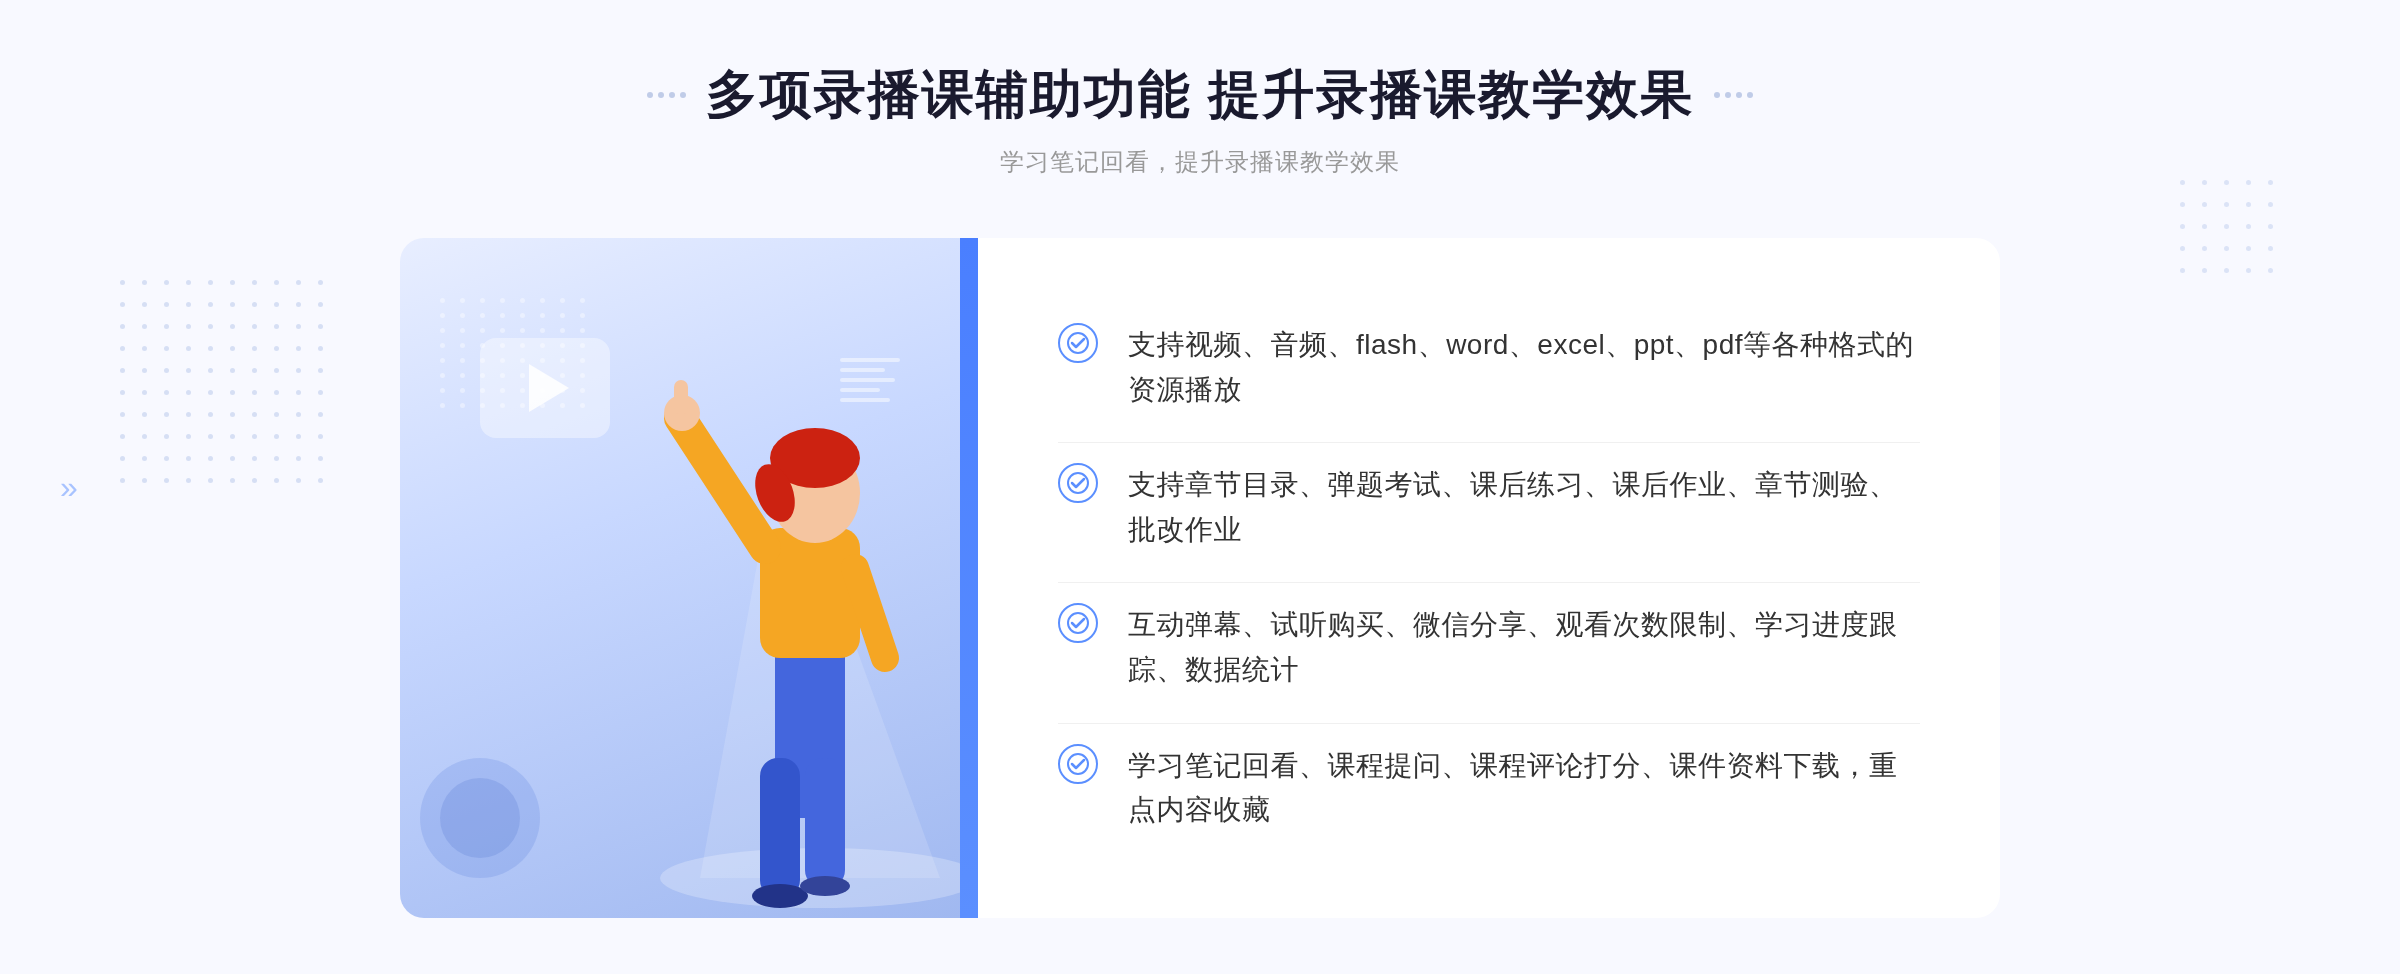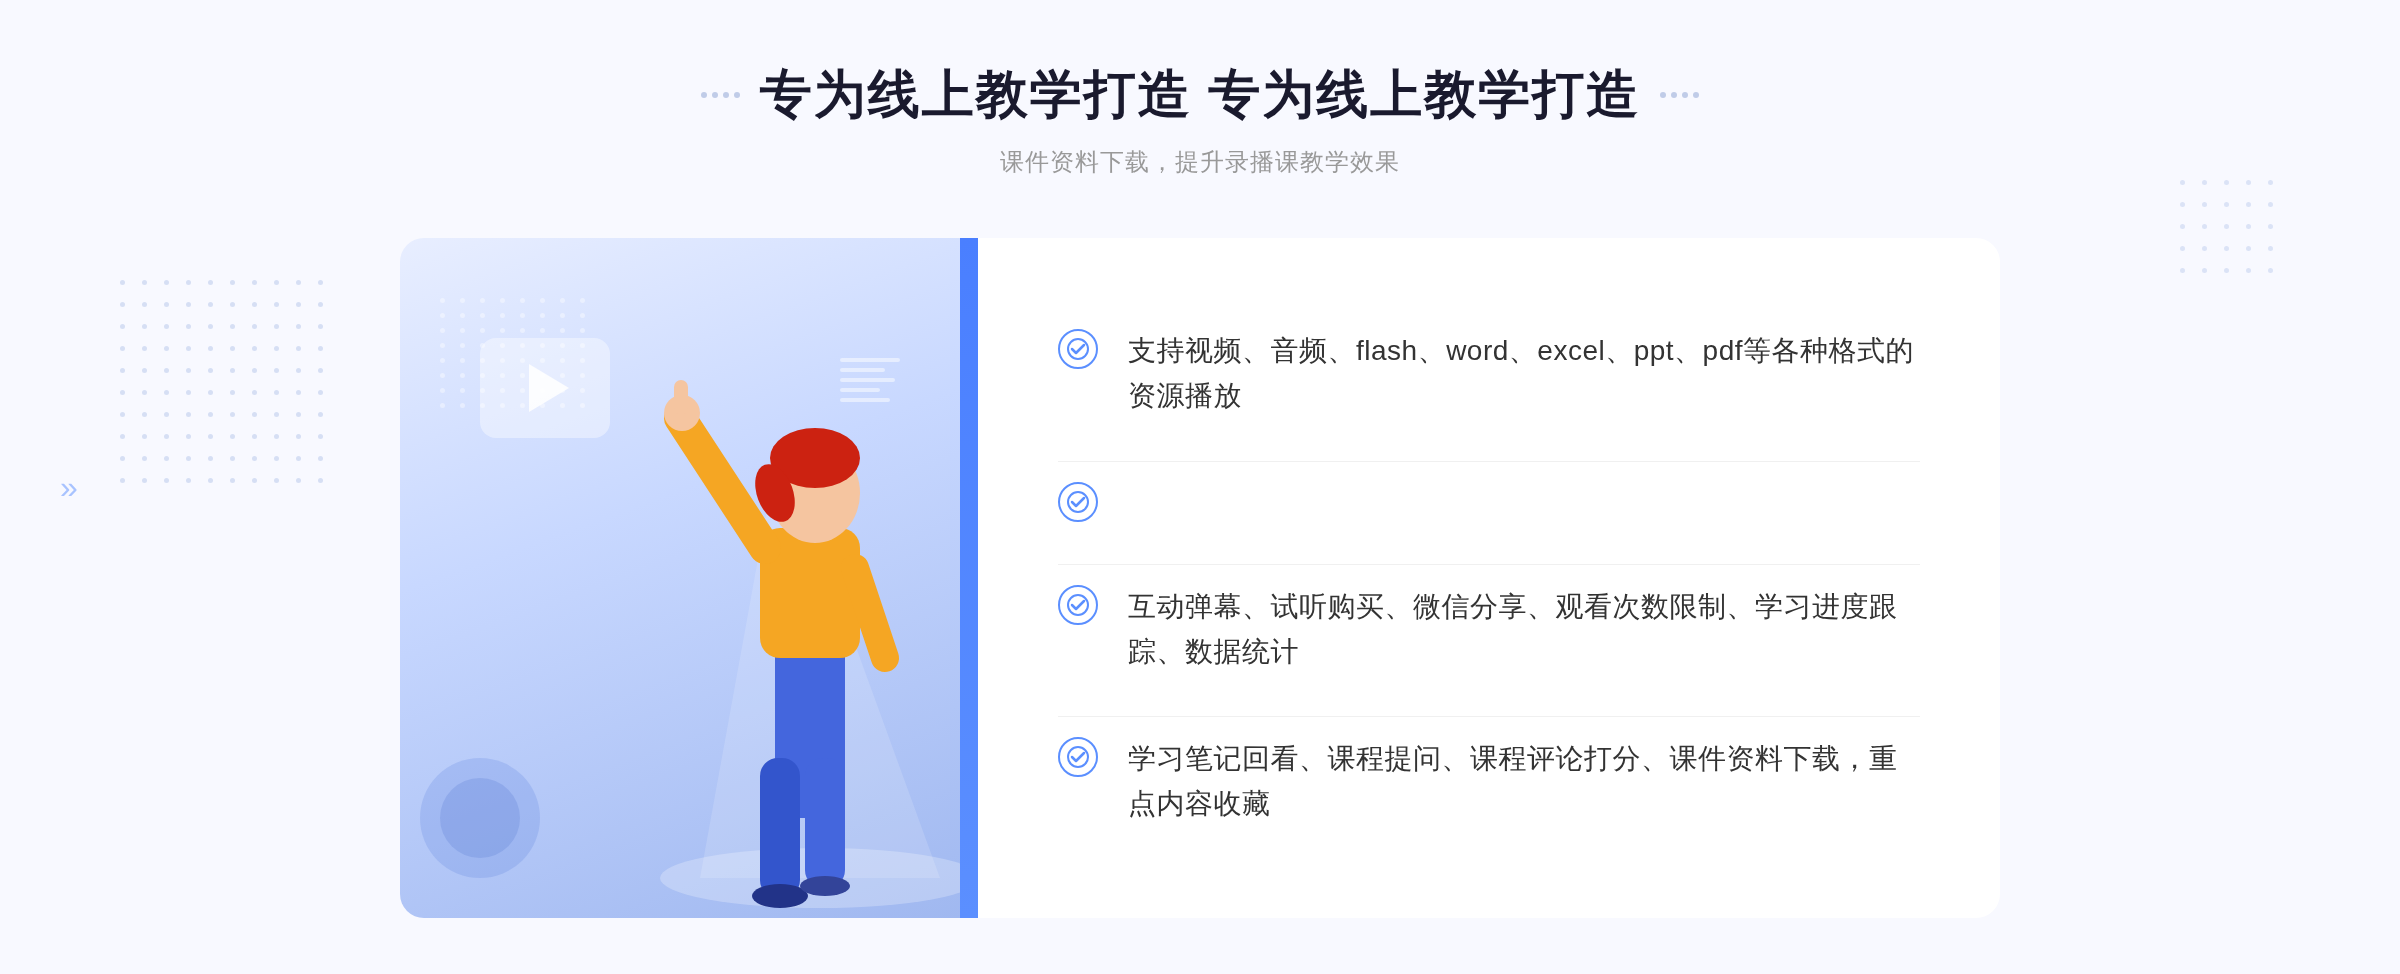--- a/index.html
+++ b/index.html
@@ -371,29 +371,29 @@
     </div>
 
   <div class="header-section">
     <div class="header-decorators">
       <div class="decorator-dots">
         <span></span>
           <span></span>
           <span></span>
           <span></span>
       </div>
-      <h1 class="main-title">专为线上教学打造 专为线上教学打造</h1>
+      <h1 class="main-title">多项录播课辅助功能 提升录播课教学效果</h1>
       <div class="decorator-dots">
         <span></span>
           <span></span>
           <span></span>
           <span></span>
       </div>
     </div>
-    <p class="subtitle">课件资料下载，提升录播课教学效果</p>
+    <p class="subtitle">学习笔记回看，提升录播课教学效果</p>
   </div>
 
   <div class="content-section">
 
     <div class="illustration-area">
 
       <div style="position:absolute;top:60px;left:40px;display:grid;grid-template-columns:repeat(8,10px);gap:10px;">
       <div style="width: 5px; height: 5px; border-radius: 50%; background: rgba(255, 255, 255, 0.4);"></div>
           <div style="width: 5px; height: 5px; border-radius: 50%; background: rgba(255, 255, 255, 0.4);"></div>
           <div style="width: 5px; height: 5px; border-radius: 50%; background: rgba(255, 255, 255, 0.4);"></div>
@@ -525,20 +525,21 @@
         <span class="feature-text">支持视频、音频、flash、word、excel、ppt、pdf等各种格式的资源播放</span>
       </div>
 
       <div class="feature-item">
         <div class="check-circle">
           <svg width="22" height="22" viewBox="0 0 22 22">
             <circle cx="11" cy="11" r="10" fill="none" stroke="#5b8fff" stroke-width="2"></circle>
             <polyline points="5,11 9,15 17,7" fill="none" stroke="#5b8fff" stroke-width="2.5" stroke-linecap="round" stroke-linejoin="round"></polyline>
           </svg>
         </div>
+        <span class="feature-text">支持章节目录、弹题考试、课后练习、课后作业、章节测验、批改作业</span>
       </div>
 
       <div class="feature-item">
         <div class="check-circle">
           <svg width="22" height="22" viewBox="0 0 22 22">
             <circle cx="11" cy="11" r="10" fill="none" stroke="#5b8fff" stroke-width="2"></circle>
             <polyline points="5,11 9,15 17,7" fill="none" stroke="#5b8fff" stroke-width="2.5" stroke-linecap="round" stroke-linejoin="round"></polyline>
           </svg>
         </div>
         <span class="feature-text">互动弹幕、试听购买、微信分享、观看次数限制、学习进度跟踪、数据统计</span>

